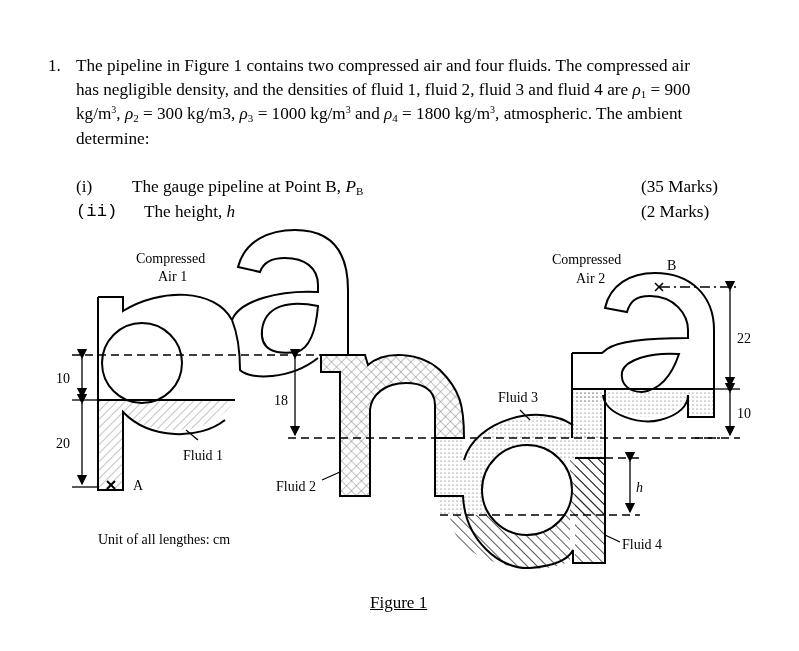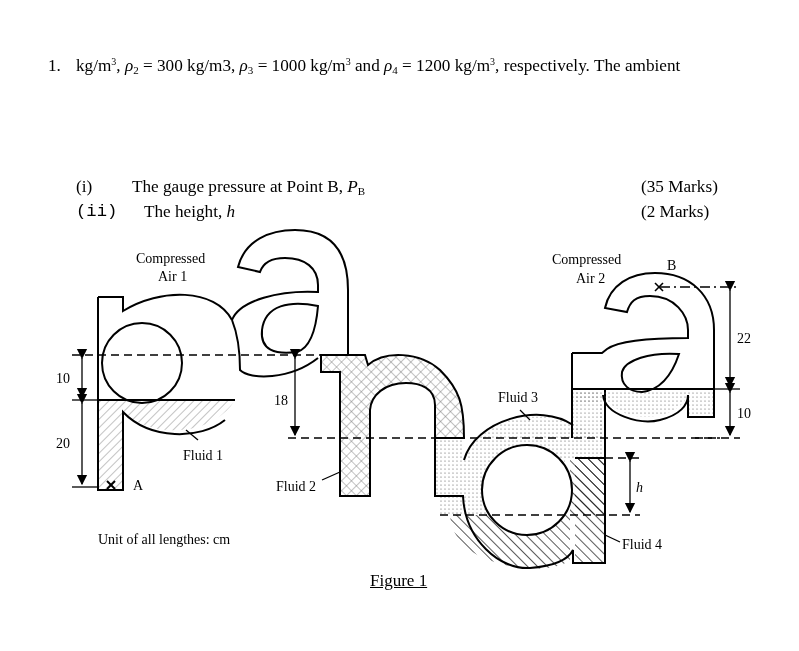--- a/index.html
+++ b/index.html
@@ -6,34 +6,37 @@
   body{width:799px;height:651px;position:relative;overflow:hidden;font-family:"Liberation Serif","DejaVu Serif",serif;color:#000;}
   .q{position:absolute;left:48px;top:54px;width:712px;font-size:17.2px;line-height:24.2px;}
   .qnum{position:absolute;left:0;top:0;}
   .qtext{position:absolute;left:28px;top:0;width:684px;text-align:justify;}
   .sub{position:absolute;font-size:17.2px;}
   sup{font-size:10px;vertical-align:6px;line-height:0;}
   sub{font-size:11px;vertical-align:-3px;line-height:0;}
   i{font-style:italic;}
   svg{position:absolute;left:0;top:0;}
   .lbl{font-family:"Liberation Serif","DejaVu Serif",serif;font-size:14px;fill:#000;}
-  .fig{position:absolute;left:370px;top:571px;font-size:17px;text-decoration:underline;}
+  .fig{position:absolute;left:370px;top:593px;font-size:17px;text-decoration:underline;}
 </style>
 </head>
 <body>
 
 <div class="q">
   <span class="qnum">1.</span>
   <div class="qtext">
-    <div><span>kg/m</span><sup>3</sup>, <i>ρ</i><sub>2</sub> <span>= 300 kg/m3,</span> <i>ρ</i><sub>3</sub> <span>= 1000 kg/m</span><sup>3</sup> <span>and</span> <i>ρ</i><sub>4</sub> <span>= 1200 kg/m</span><sup>3</sup><span>, respectively. The ambient</span></div>
+    <div><span>The pipeline in Figure 1 contains two compressed air and four fluids. The compressed air</span></div>
+    <div><span>has negligible density, and the densities of fluid 1, fluid 2, fluid 3 and fluid 4 are</span> <i>ρ</i><sub>1</sub> <span>= 900</span></div>
+    <div><span>kg/m</span><sup>3</sup>, <i>ρ</i><sub>2</sub> <span>= 300 kg/m3,</span> <i>ρ</i><sub>3</sub> <span>= 1000 kg/m</span><sup>3</sup> <span>and</span> <i>ρ</i><sub>4</sub> <span>= 1800 kg/m</span><sup>3</sup><span>, atmospheric. The ambient</span></div>
+    <div><span>determine:</span></div>
   </div>
 </div>
 
 <div class="sub" style="left:76px;top:177px;">(i)</div>
-<div class="sub" style="left:132px;top:177px;"><span>The gauge pressure at Point B,</span> <i>P</i><sub>B</sub></div>
+<div class="sub" style="left:132px;top:177px;"><span>The gauge pipeline at Point B,</span> <i>P</i><sub>B</sub></div>
 <div class="sub" style="left:641px;top:177px;">(35 Marks)</div>
 <div class="sub" style="left:76px;top:202px;font-family:Liberation Mono, monospace;">(ii)</div>
 <div class="sub" style="left:144px;top:202px;"><span>The height,</span> <i>h</i></div>
 <div class="sub" style="left:641px;top:202px;">(2 Marks)</div>
 
 <svg width="799" height="651" viewBox="0 0 799 651">
   <defs>
     <pattern id="hatch1" patternUnits="userSpaceOnUse" width="6" height="6" patternTransform="rotate(45)">
       <line x1="0" y1="0" x2="0" y2="6" stroke="#888" stroke-width="1"></line>
     </pattern>

